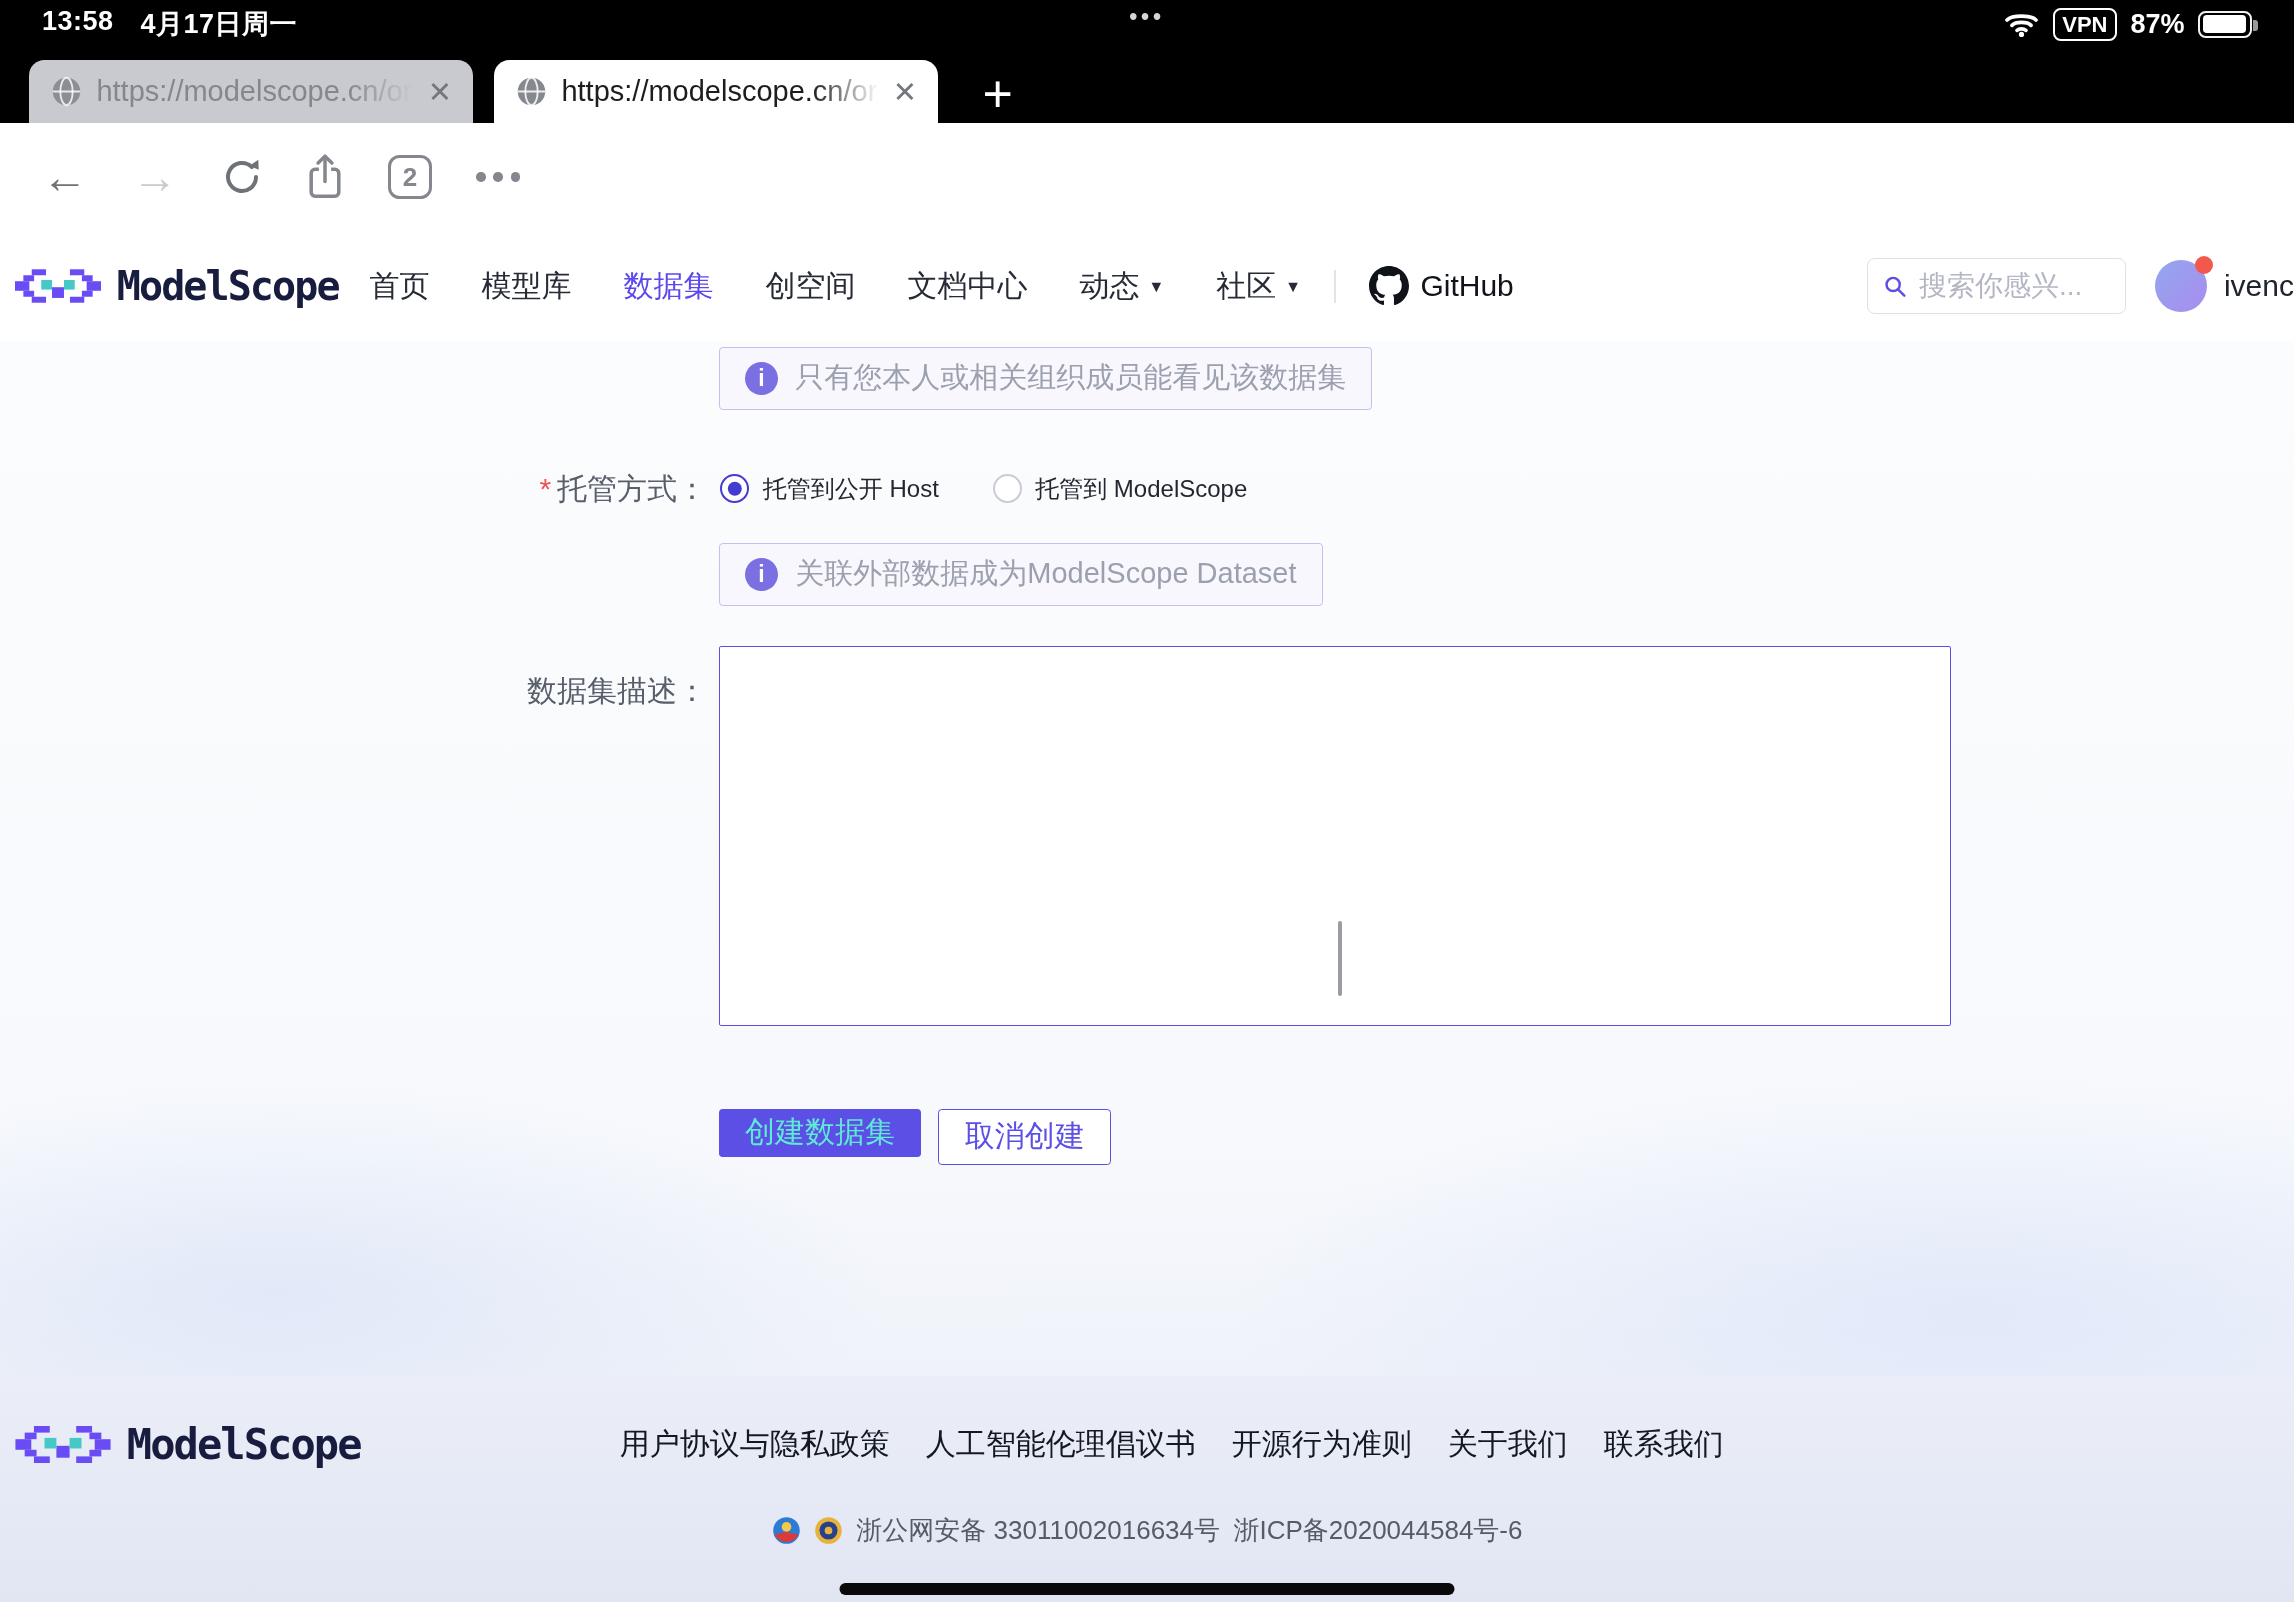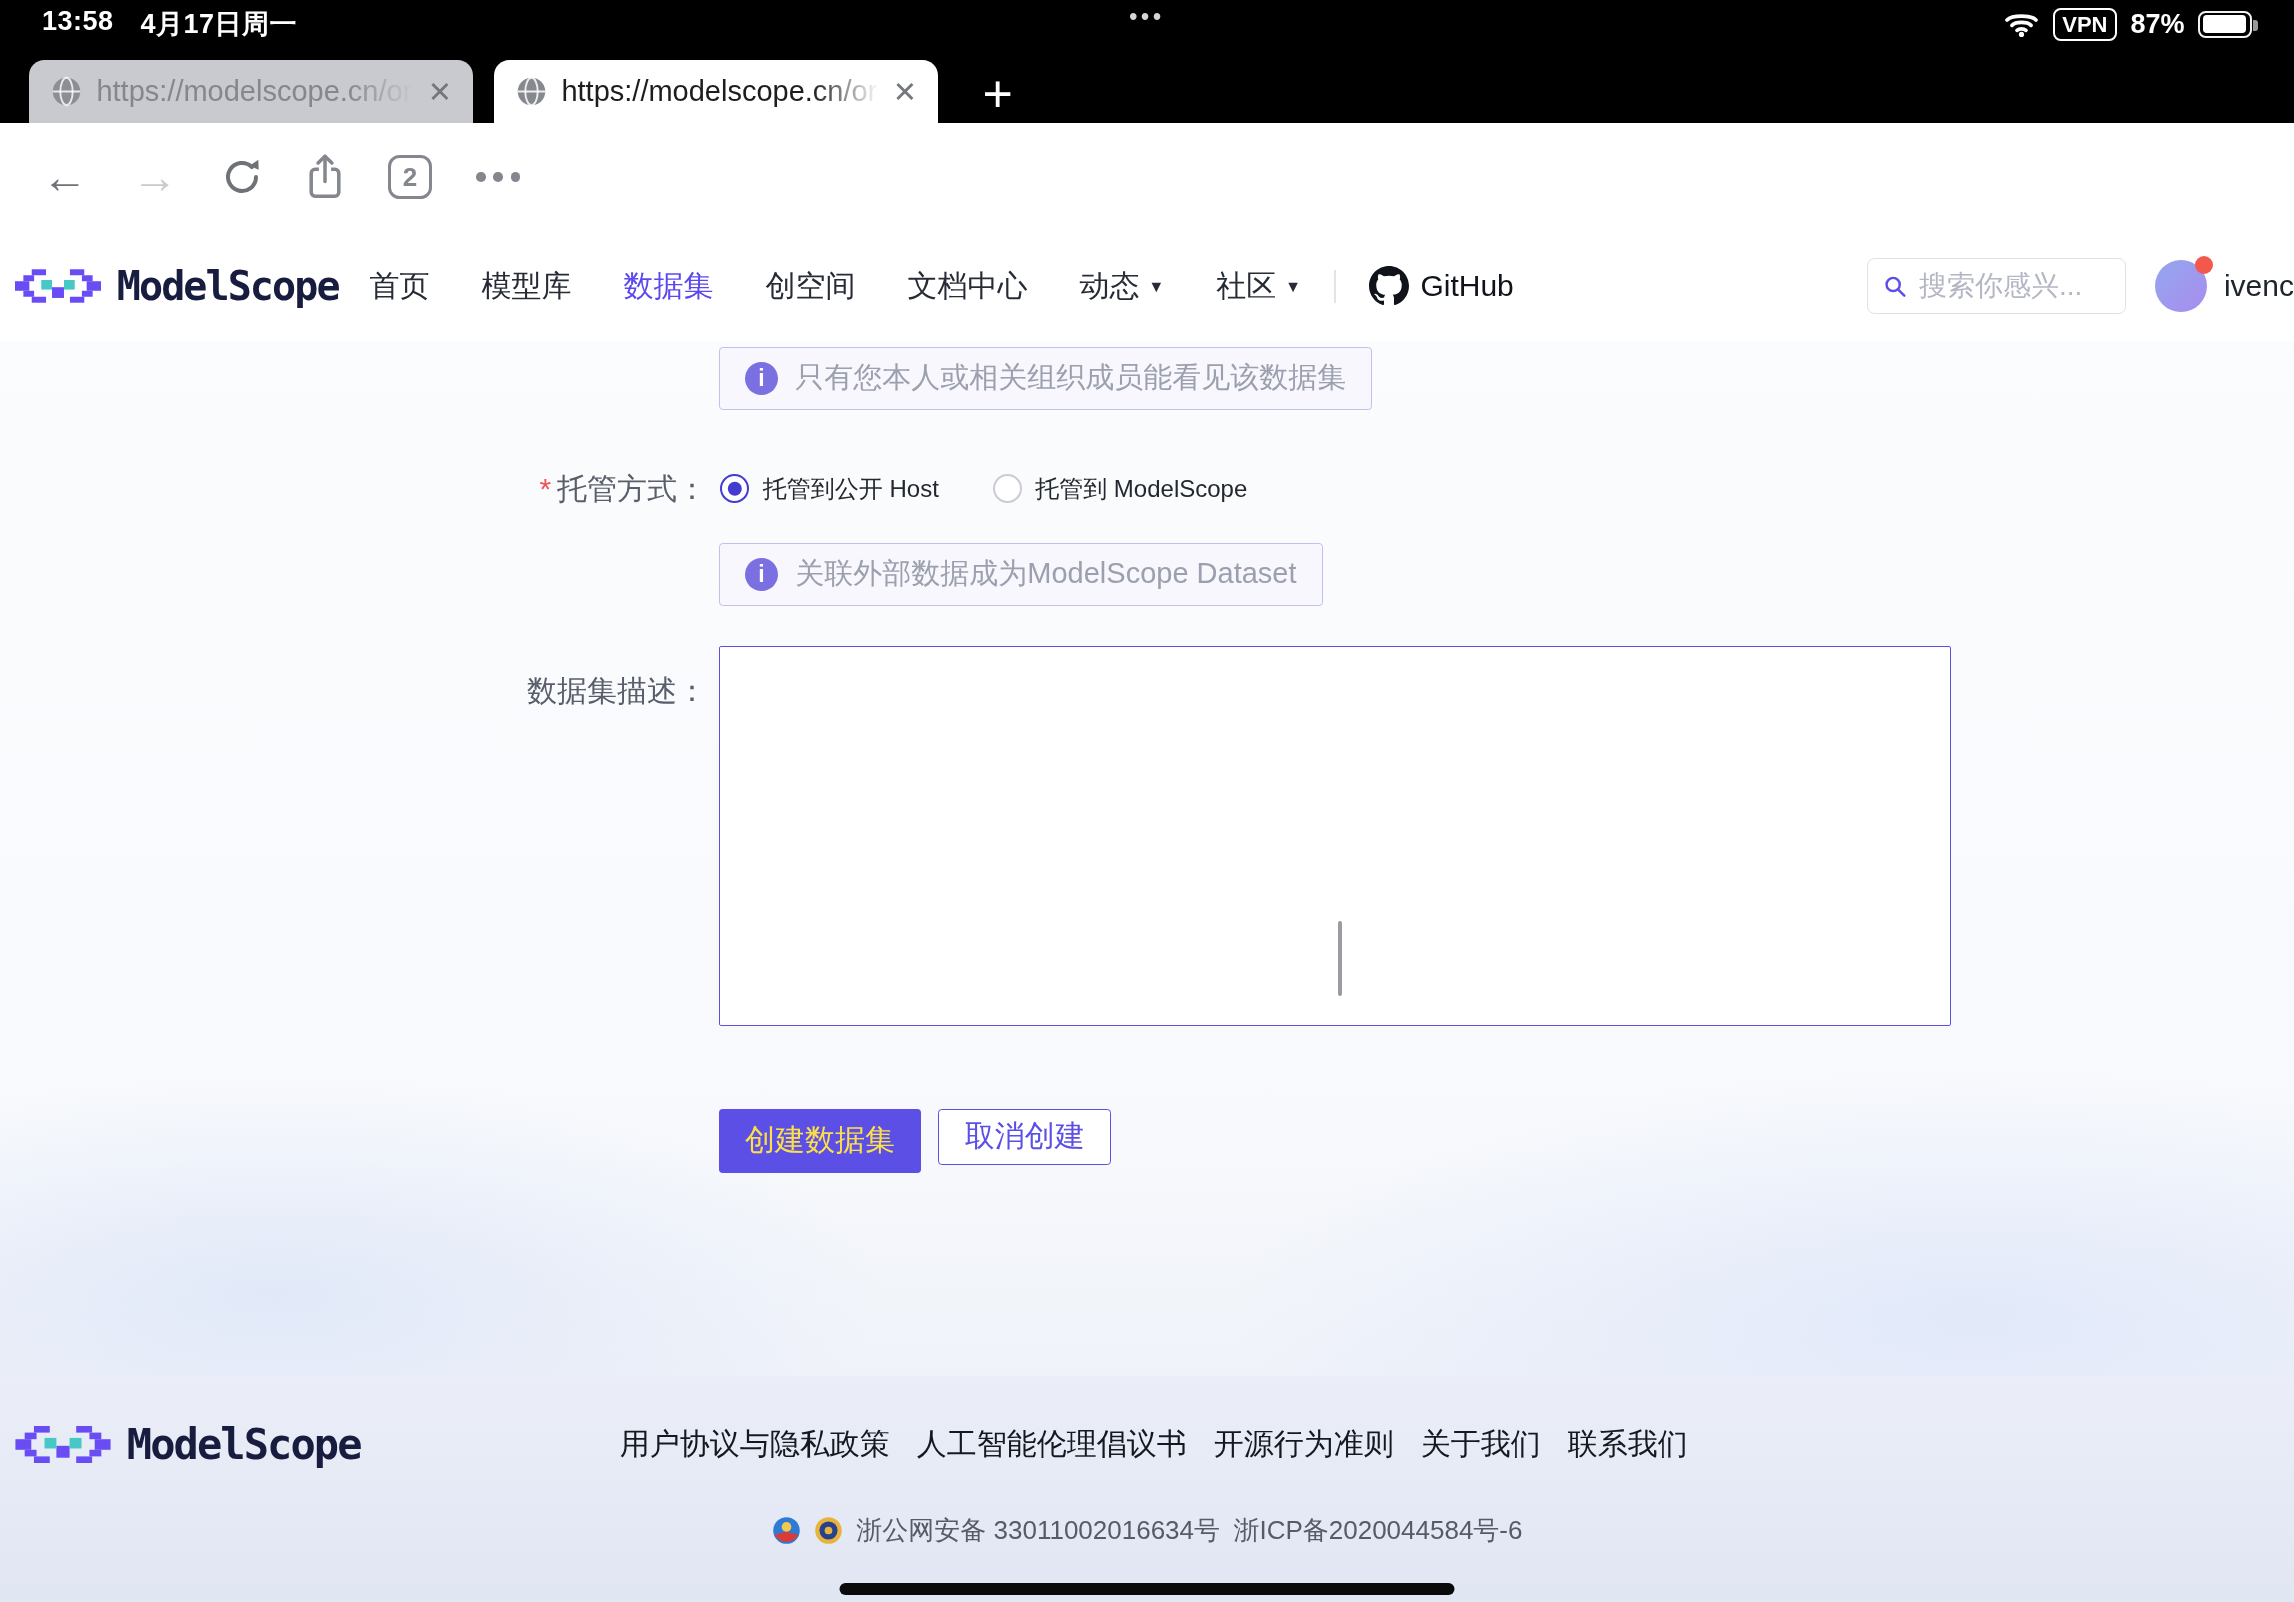--- a/index.html
+++ b/index.html
@@ -80,28 +80,28 @@
   .radio.off { border:2.4px solid #CACBD4; }
   .radio-text { font-size:24px; color:#23272f; margin-left:13.4px; white-space:nowrap; }
   .hint2 { margin-top:33px; }
   .desc-row { margin-top:40px; }
   .desc-row .row-label { padding-top:25px; }
   .textarea-wrap { position:relative; margin-left:11.5px; }
   .desc-textarea { width:1232px; height:380px; border:1.9px solid #5B50E4; border-radius:1.9px; background:#fff; resize:none; outline:none; font-size:29px; padding:19px; font-family:inherit; display:block; }
   .text-cursor { position:absolute; left:50.3%; top:275px; width:3.8px; height:75px; background:#9B9BA1; border-radius:1.9px; }
   .btn-row { margin-top:83px; margin-left:719px; display:flex; gap:17.3px; }
   .btn { font-size:30px; border-radius:3.8px; cursor:pointer; font-family:inherit; }
-  .btn-primary { width:202px; height:64px; background:#5B4FE6; color:#fde047; border:none; }
+  .btn-primary { width:202px; height:48px; background:#5B4FE6; color:#5eead4; border:none; }
   .btn-secondary { width:173px; height:56px; background:#fff; color:#5B4FE6; border:1.9px solid #5B4FE6; }
 
   
   .footer { height:227px; background:linear-gradient(180deg,#EBEEF8,#E1E6F3); position:relative; }
   .footer-row { display:flex; align-items:center; padding:44px 0 0 15.4px; }
   .footer .brand-word { font-size:42px; }
-  .footer-links { display:flex; gap:27px; margin-left:259px; font-size:30px; color:#14181f; white-space:nowrap; }
+  .footer-links { display:flex; gap:36px; margin-left:259px; font-size:30px; color:#14181f; white-space:nowrap; }
   .footer-links div { cursor:pointer; }
   .beian-row { display:flex; align-items:center; justify-content:center; gap:13.4px; margin-top:44px; font-size:26px; color:#565b66; }
   .home-indicator { position:absolute; bottom:7.7px; left:50%; transform:translateX(-50%); width:615px; height:12.5px; border-radius:6.7px; background:#0a0a0a; }
 </style>
 </head>
 <body>
 
 <div class="statusbar">
   <div class="sb-left">
     <span>13:58</span>

